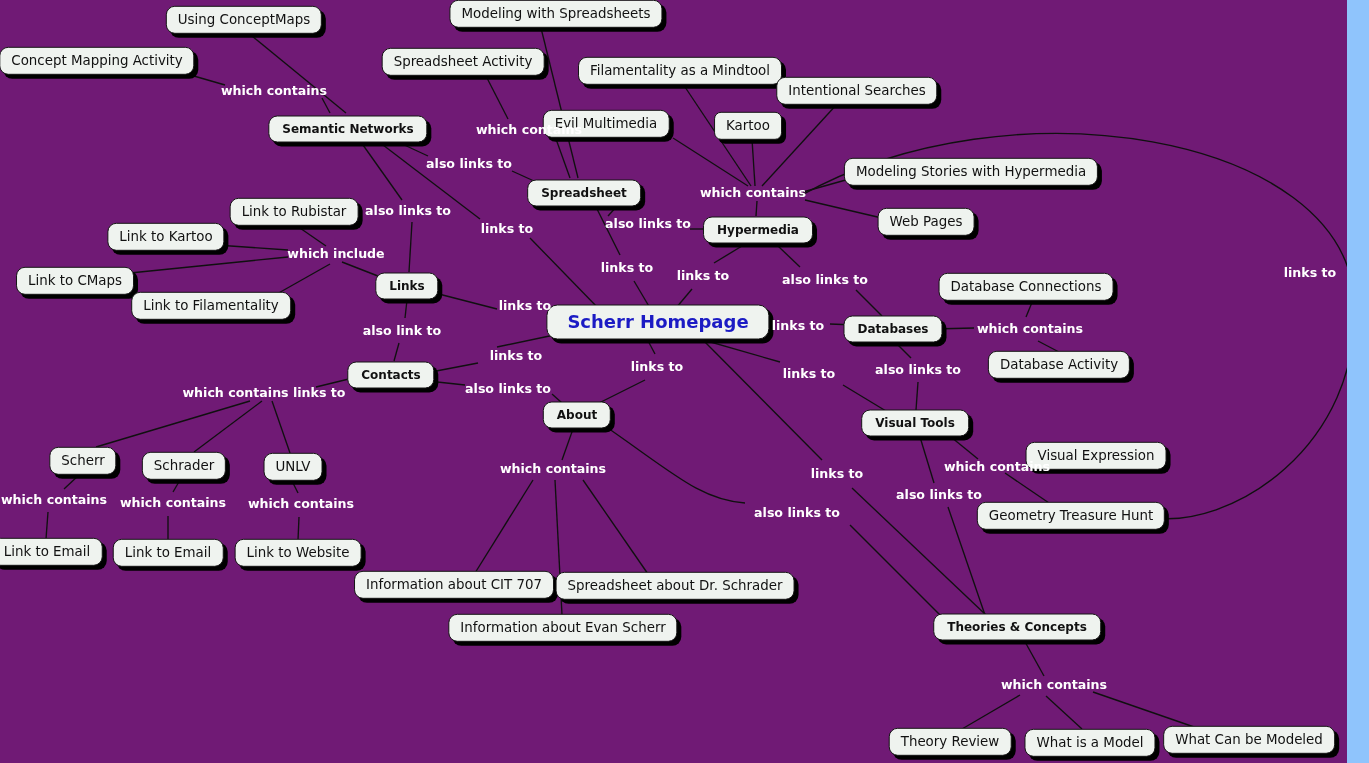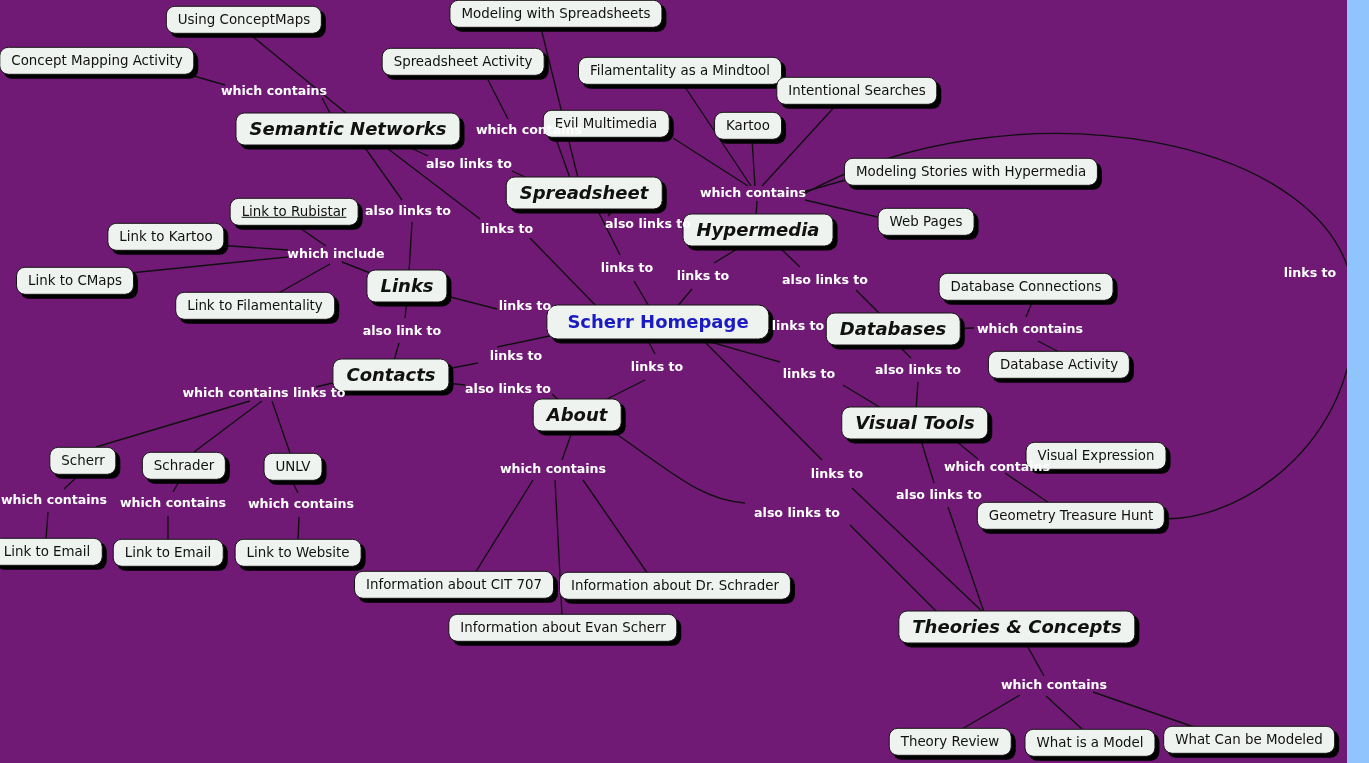--- a/index.html
+++ b/index.html
@@ -33,23 +33,22 @@
     font-size: 13.4px;
     line-height: 1;
     white-space: nowrap;
     padding: 6px 11px 7px 11px;
     box-shadow: 4px 4px 0 0 #000000;
     transform: translate(-50%, -50%);
     text-align: center;
   }
   .node.concept {
     font-weight: bold;
-    font-size: 18px;
+    font-size: 12px;
     padding: 6px 13px 7px 13px;
-    font-style: italic;
   }
   .node.home {
     font-weight: bold;
     color: #1B1BC4;
     font-size: 18px;
     padding: 7px 20px 8px 20px;
     border-radius: 11px;
   }
   .linklabel {
     position: absolute;
@@ -149,48 +148,48 @@
       <path d="M 800,196 C 1010,78 1345,135 1354,300 C 1363,445 1230,532 1148,517" fill="none" stroke="#101010" stroke-width="1.35"></path>
     </svg>
   <div id="nodes">
       <div class="node" style="left: 244px; top: 20px;">Using ConceptMaps</div>
       <div class="node" style="left: 556px; top: 14px;">Modeling with Spreadsheets</div>
       <div class="node" style="left: 97px; top: 61px;">Concept Mapping Activity</div>
       <div class="node" style="left: 463px; top: 62px;">Spreadsheet Activity</div>
       <div class="node" style="left: 680px; top: 71px;">Filamentality as a Mindtool</div>
       <div class="node" style="left: 857px; top: 91px;">Intentional Searches</div>
       <div class="node" style="left: 606px; top: 124px; text-align: right;">Evil Multimedia</div>
-      <div class="node" style="left: 748px; top: 126px;">Kartoo</div>
+      <div class="node" style="left: 748px; top: 126px; border-radius: 7px;">Kartoo</div>
       <div class="node concept" style="left: 348px; top: 129px;">Semantic Networks</div>
       <div class="node" style="left: 971px; top: 172px;">Modeling Stories with Hypermedia</div>
       <div class="node concept" style="left: 584px; top: 193px;">Spreadsheet</div>
-      <div class="node" style="left: 294px; top: 212px; text-decoration: underline;">Link to Rubistar</div>
+      <div class="node" style="left: 294px; top: 212px;">Link to Rubistar</div>
       <div class="node" style="left: 926px; top: 222px;">Web Pages</div>
       <div class="node concept" style="left: 758px; top: 230px;">Hypermedia</div>
       <div class="node" style="left: 166px; top: 237px;">Link to Kartoo</div>
       <div class="node" style="left: 75px; top: 281px;">Link to CMaps</div>
       <div class="node" style="left: 1026px; top: 287px;">Database Connections</div>
       <div class="node concept" style="left: 407px; top: 286px;">Links</div>
-      <div class="node" style="left: 211px; top: 306px; margin-left: 44px;">Link to Filamentality</div>
+      <div class="node" style="left: 211px; top: 306px;">Link to Filamentality</div>
       <div class="node home" style="left: 658px; top: 322px;">Scherr Homepage</div>
       <div class="node concept" style="left: 893px; top: 329px;">Databases</div>
       <div class="node" style="left: 1059px; top: 365px;">Database Activity</div>
       <div class="node concept" style="left: 391px; top: 375px;">Contacts</div>
       <div class="node concept" style="left: 577px; top: 415px;">About</div>
       <div class="node concept" style="left: 915px; top: 423px;">Visual Tools</div>
       <div class="node" style="left: 1096px; top: 456px;">Visual Expression</div>
       <div class="node" style="left: 83px; top: 461px;">Scherr</div>
       <div class="node" style="left: 184px; top: 466px;">Schrader</div>
       <div class="node" style="left: 293px; top: 467px;">UNLV</div>
       <div class="node" style="left: 1071px; top: 516px;">Geometry Treasure Hunt</div>
       <div class="node" style="left: 47px; top: 552px;">Link to Email</div>
       <div class="node" style="left: 168px; top: 553px;">Link to Email</div>
       <div class="node" style="left: 298px; top: 553px;">Link to Website</div>
       <div class="node" style="left: 454px; top: 585px;">Information about CIT 707</div>
-      <div class="node" style="left: 675px; top: 586px;">Information about Dr. Schrader</div>
+      <div class="node" style="left: 675px; top: 586px;">Spreadsheet about Dr. Schrader</div>
       <div class="node" style="left: 563px; top: 628px;">Information about Evan Scherr</div>
       <div class="node concept" style="left: 1017px; top: 627px;">Theories &amp; Concepts</div>
       <div class="node" style="left: 950px; top: 742px;">Theory Review</div>
       <div class="node" style="left: 1090px; top: 743px;">What is a Model</div>
       <div class="node" style="left: 1249px; top: 740px;">What Can be Modeled</div>
     </div>
   <div id="labels">
       <div class="linklabel" style="left: 274px; top: 91px;">which contains</div>
       <div class="linklabel" style="left: 529px; top: 130px;">which contains</div>
       <div class="linklabel" style="left: 469px; top: 164px;">also links to</div>

